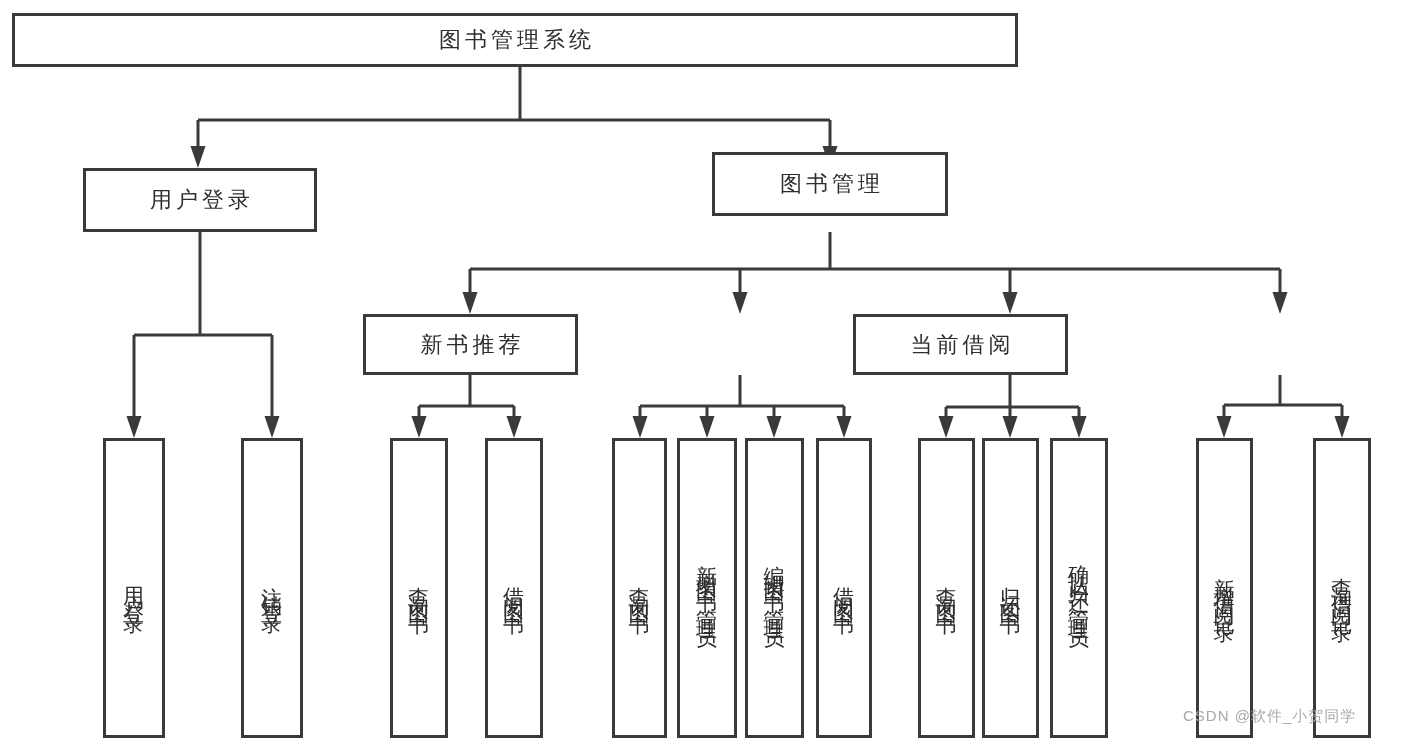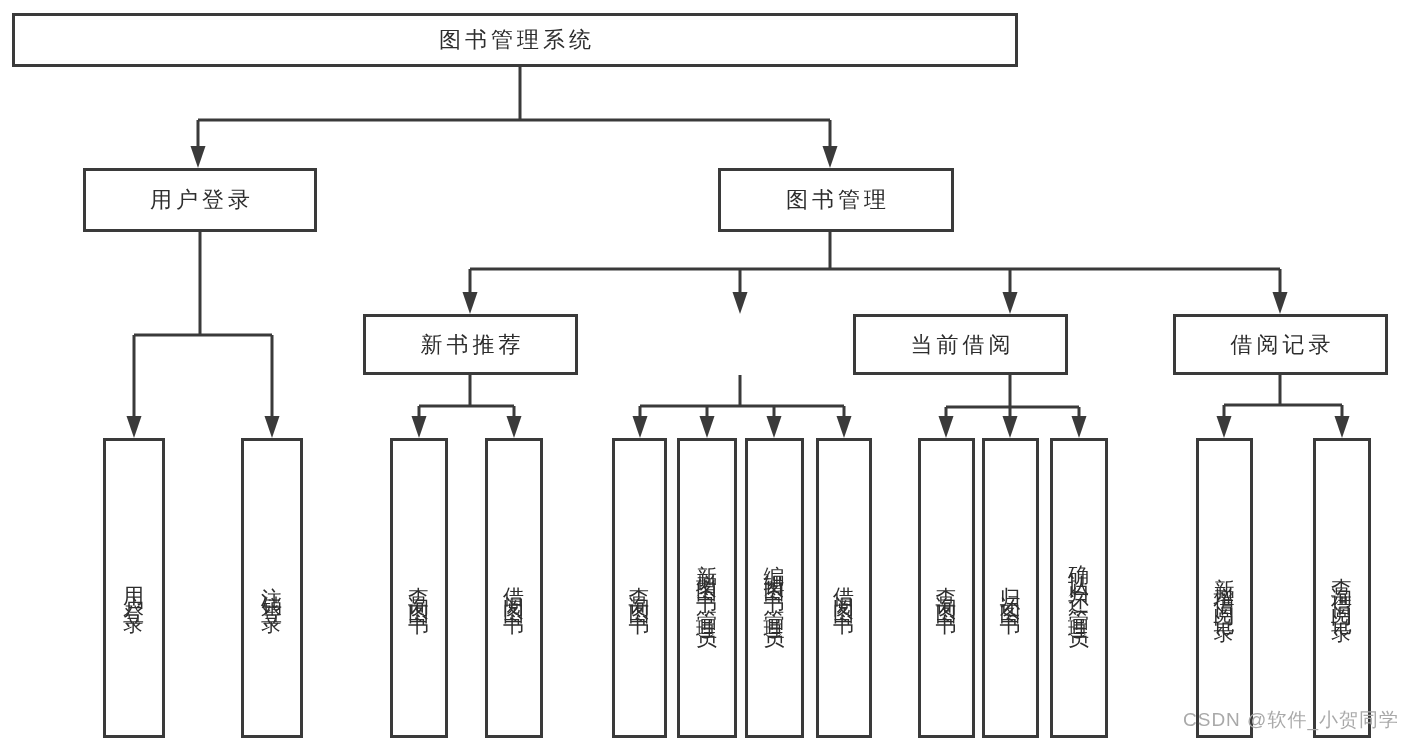--- a/index.html
+++ b/index.html
@@ -35,21 +35,21 @@
   .vbox{top:438px;height:300px;}
   .vbox .label{
     writing-mode:vertical-rl;
     text-orientation:mixed;
     font-size:21px;letter-spacing:9px;color:var(--text);
     line-height:1;
     white-space:nowrap;
   }
   #watermark{
     position:absolute;left:1183px;top:707px;z-index:6;
-    font-size:19px;color:var(--watermark);
+    font-size:15px;color:var(--watermark);
     letter-spacing:1px;white-space:nowrap;
   }
 </style>
 </head>
 <body>
 
 <div id="canvas">
 
   <svg id="connectors" width="1405" height="747" viewBox="0 0 1405 747">
 
@@ -87,32 +87,29 @@
     <polygon points="1334.5,416 1349.5,416 1342,438"></polygon>
   </svg>
 
   <div class="node hbox" style="left:12px;top:13px;width:1006px;height:54px;">
     <span class="label">图书管理系统</span>
   </div>
 
   <div class="node hbox" style="left:83px;top:168px;width:234px;height:64px;">
     <span class="label">用户登录</span>
   </div>
-  <div class="node hbox" style="left:712px;top:168px;width:236px;height:64px;margin-left:6px;">
+  <div class="node hbox" style="left:712px;top:152px;width:236px;height:64px;">
     <span class="label">图书管理</span>
   </div>
 
   <div class="node hbox" style="left:363px;top:314px;width:215px;height:61px;">
     <span class="label">新书推荐</span>
   </div>
   <div class="node hbox" style="left:853px;top:314px;width:215px;height:61px;">
     <span class="label">当前借阅</span>
-  </div>
-  <div class="node hbox" style="left:1173px;top:314px;width:215px;height:61px;">
-    <span class="label">借阅记录</span>
   </div>
 
   <div class="node vbox" style="left:103px;width:62px;">
     <span class="label">用户登录</span>
   </div>
   <div class="node vbox" style="left:241px;width:62px;">
     <span class="label">注销登录</span>
   </div>
 
   <div class="node vbox" style="left:390px;width:58px;">

